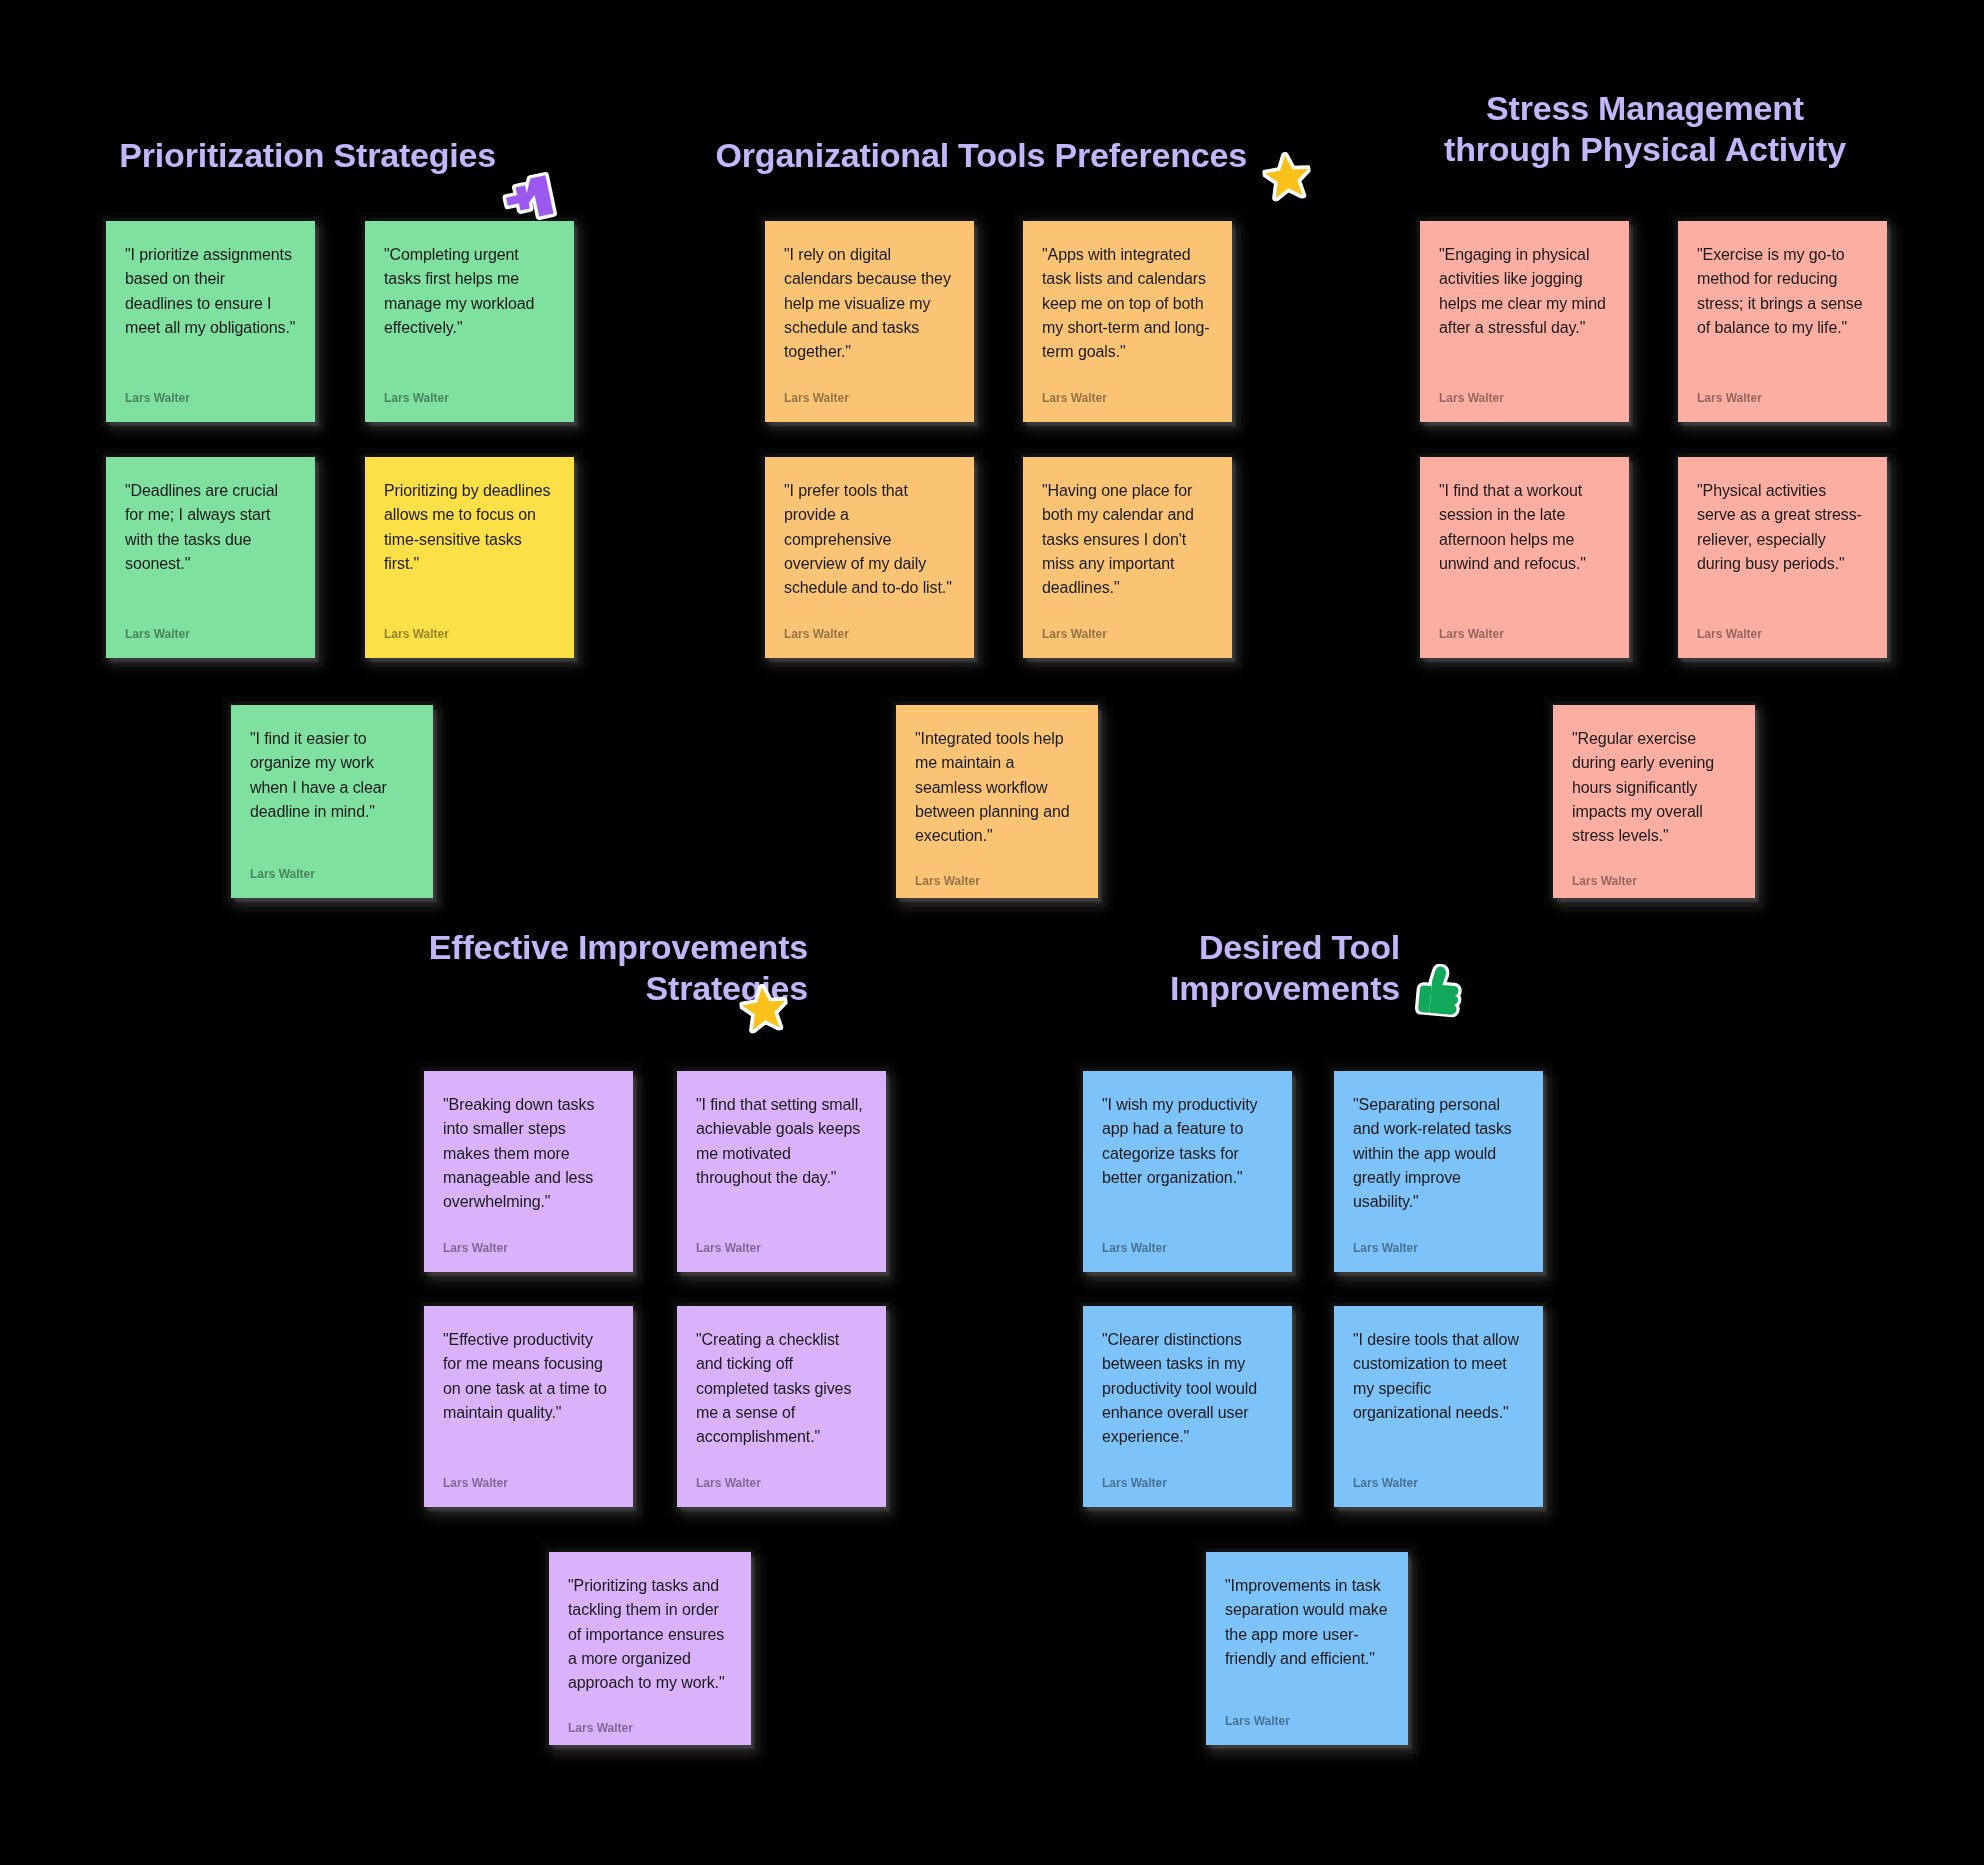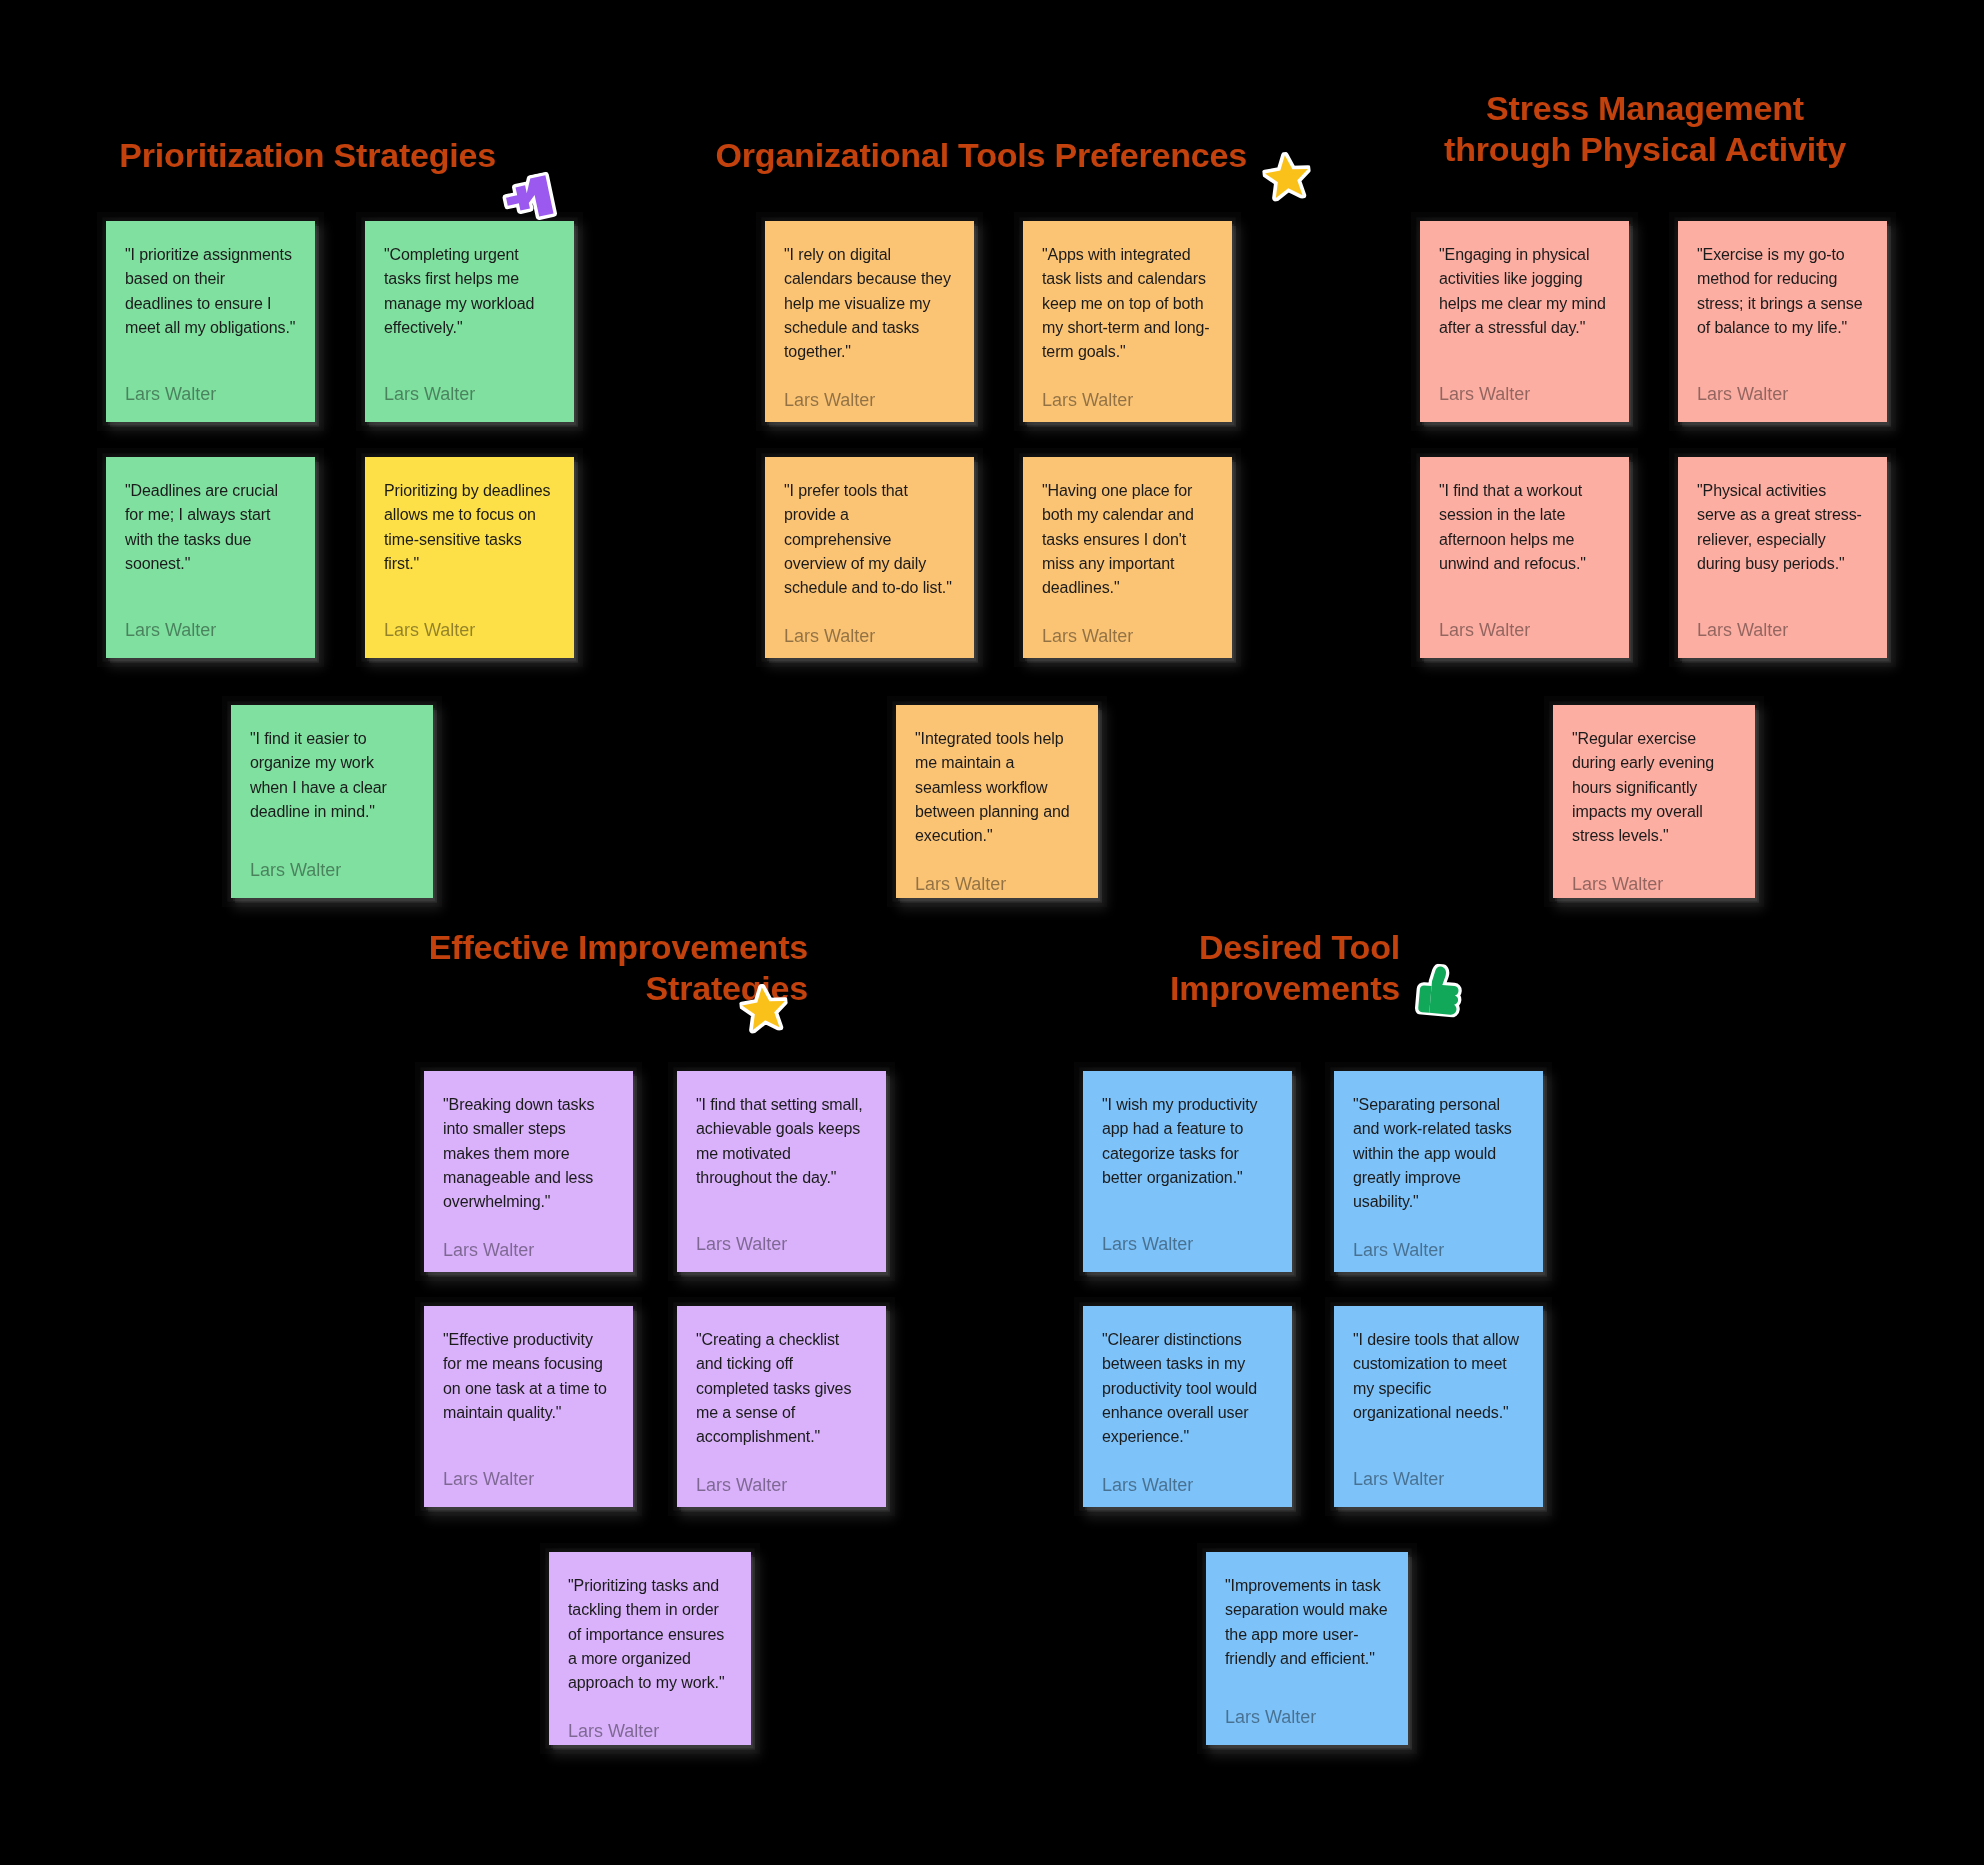--- a/index.html
+++ b/index.html
@@ -19,21 +19,21 @@
   #board {
     position: relative;
     width: 1985px;
     height: 1865px;
     background: #000000;
   }
 
   
   .cluster-title {
     position: absolute;
-    color: #c2410c;
+    color: #c4b5fd;
     font-weight: 700;
     font-size: 34px;
     line-height: 1.22;
     letter-spacing: -0.2px;
     white-space: pre-line;
     font-family: "Liberation Sans", sans-serif;
   }
   .cluster-title.align-right { text-align: right; }
   .cluster-title.align-center { text-align: center; }
 
@@ -64,23 +64,23 @@
     color: #1b1b1b;
     font-size: 16px;
     line-height: 1.52;
     font-weight: 400;
     letter-spacing: -0.1px;
     word-break: break-word;
   }
 
   .note-author {
     color: rgba(0,0,0,0.42);
-    font-size: 18px;
+    font-size: 12px;
     line-height: 1.2;
-    font-weight: 400;
+    font-weight: 700;
     margin-top: 25px;
   }
 
   
   .note.tall  { width: 209px; height: 201px; }
   .note.wide  { width: 202px; height: 193px; }
 </style>
 </head>
 <body>
 

